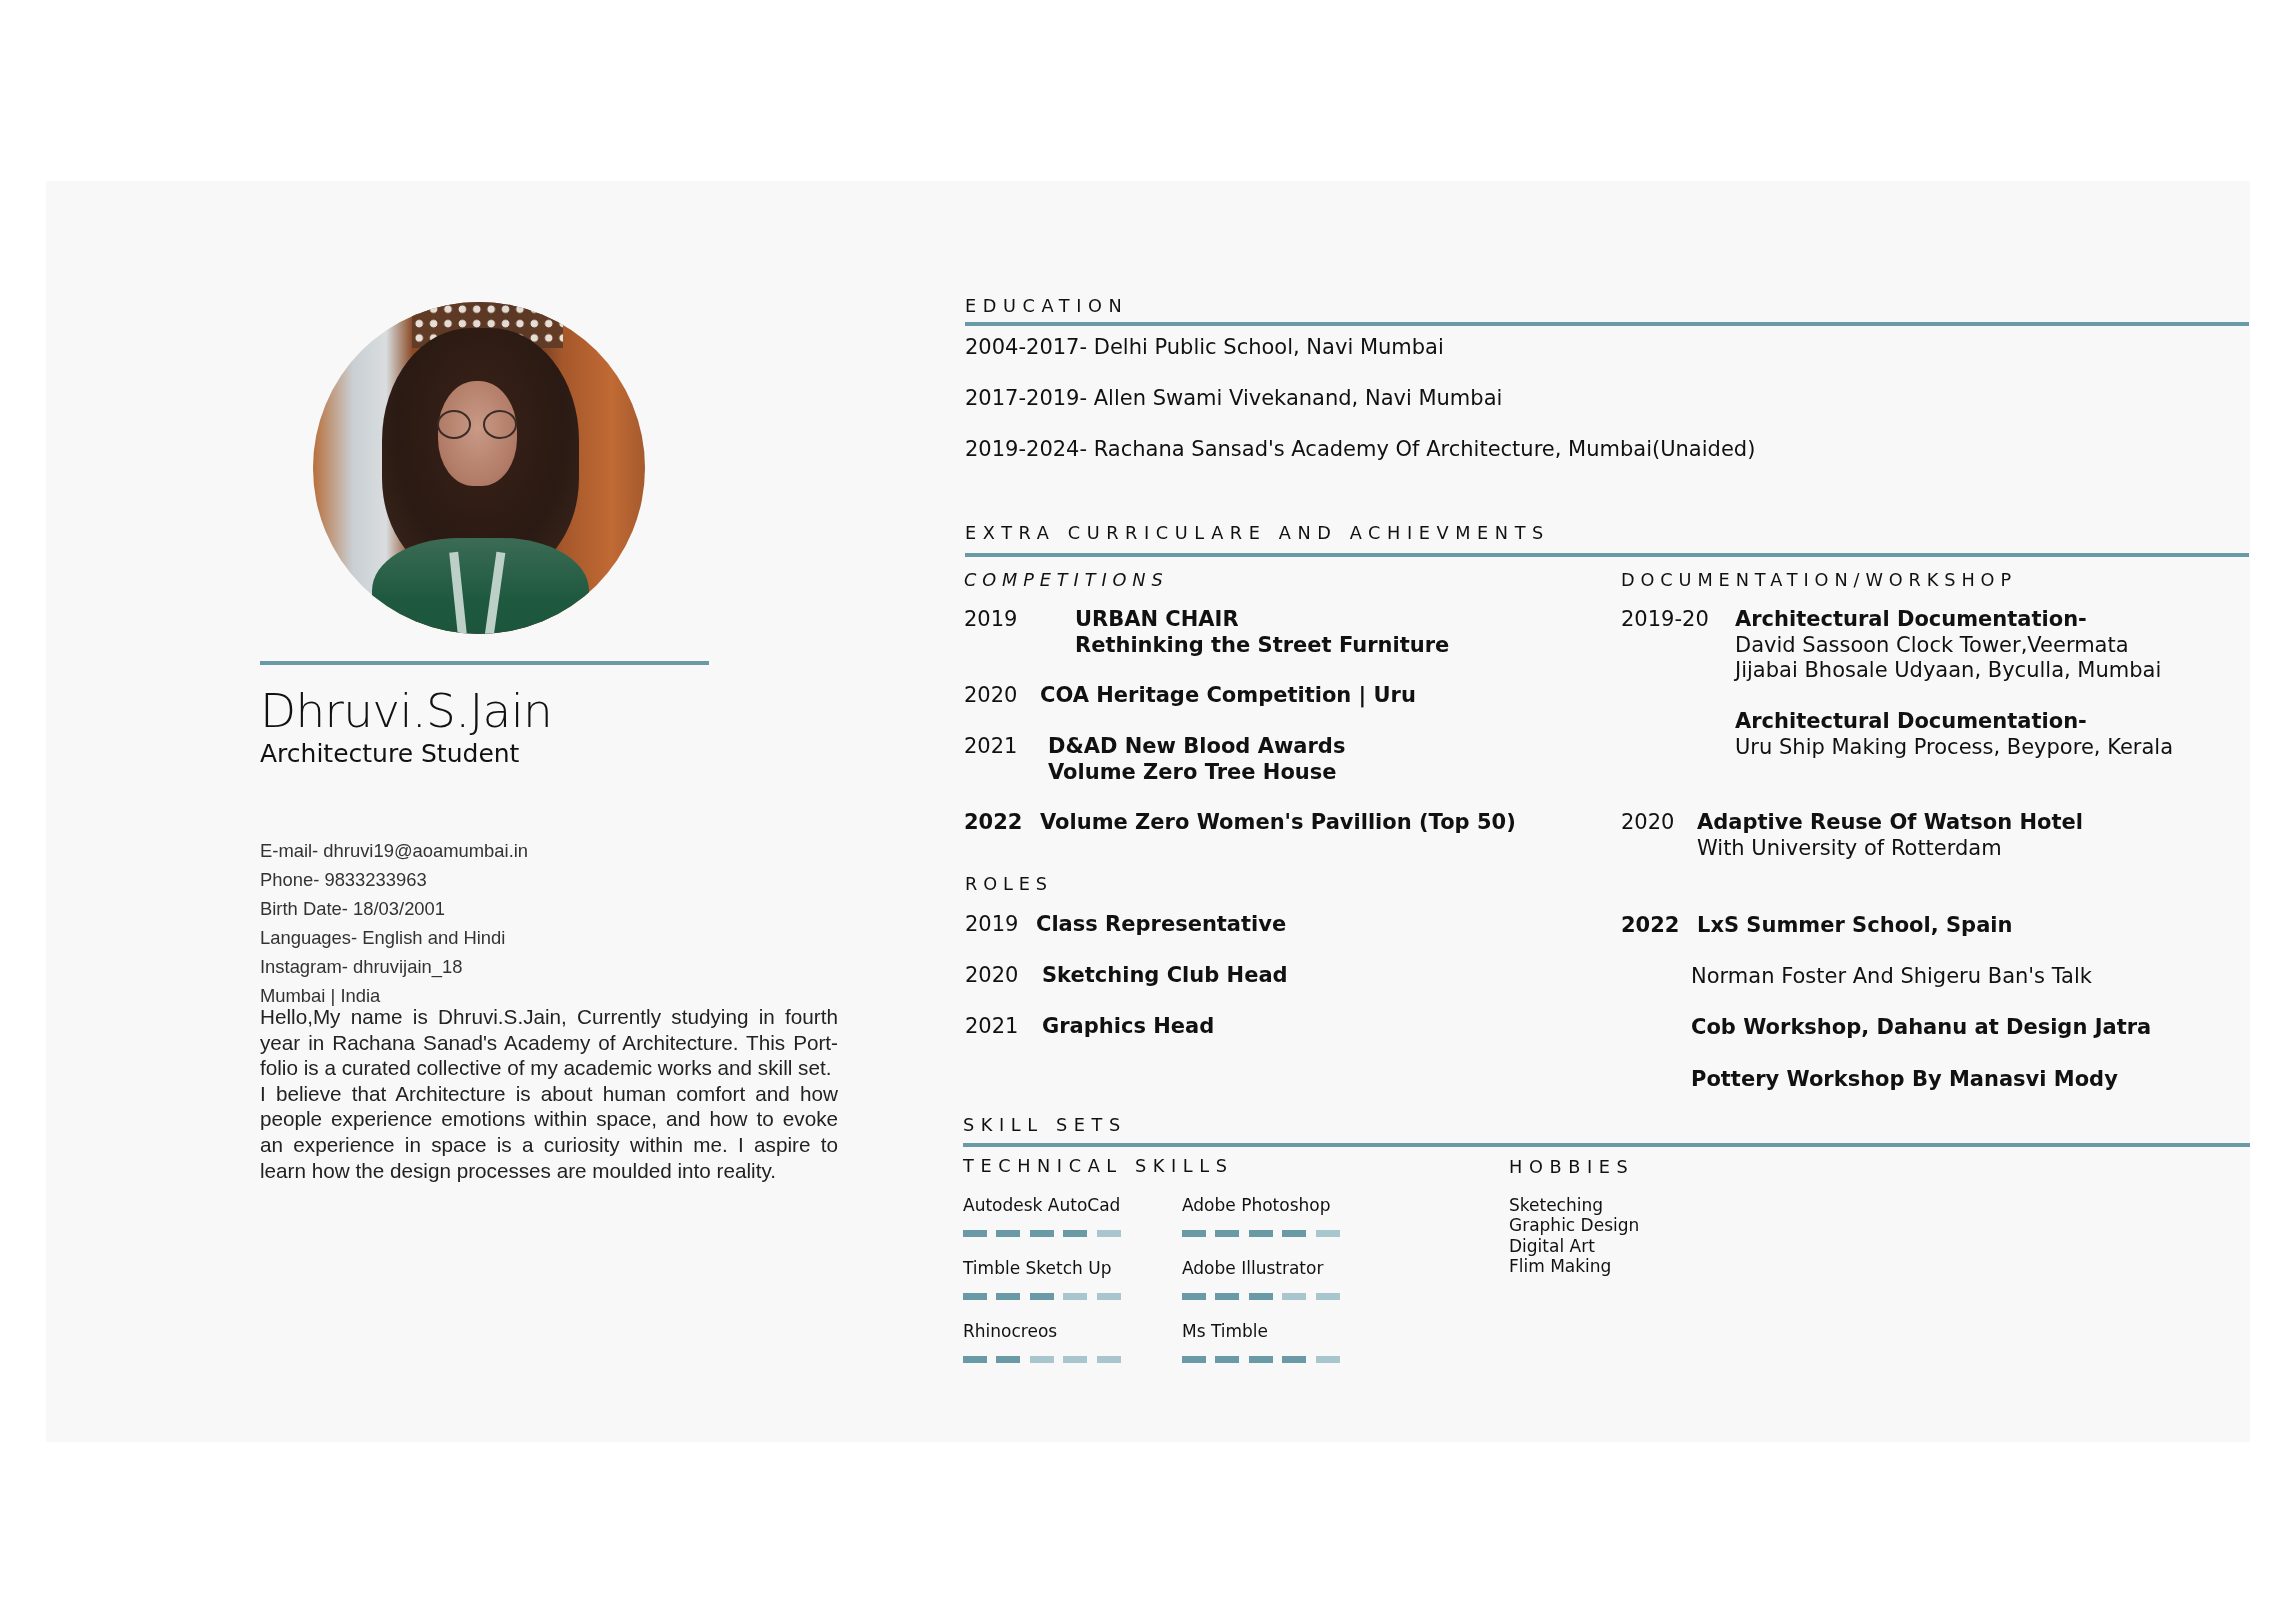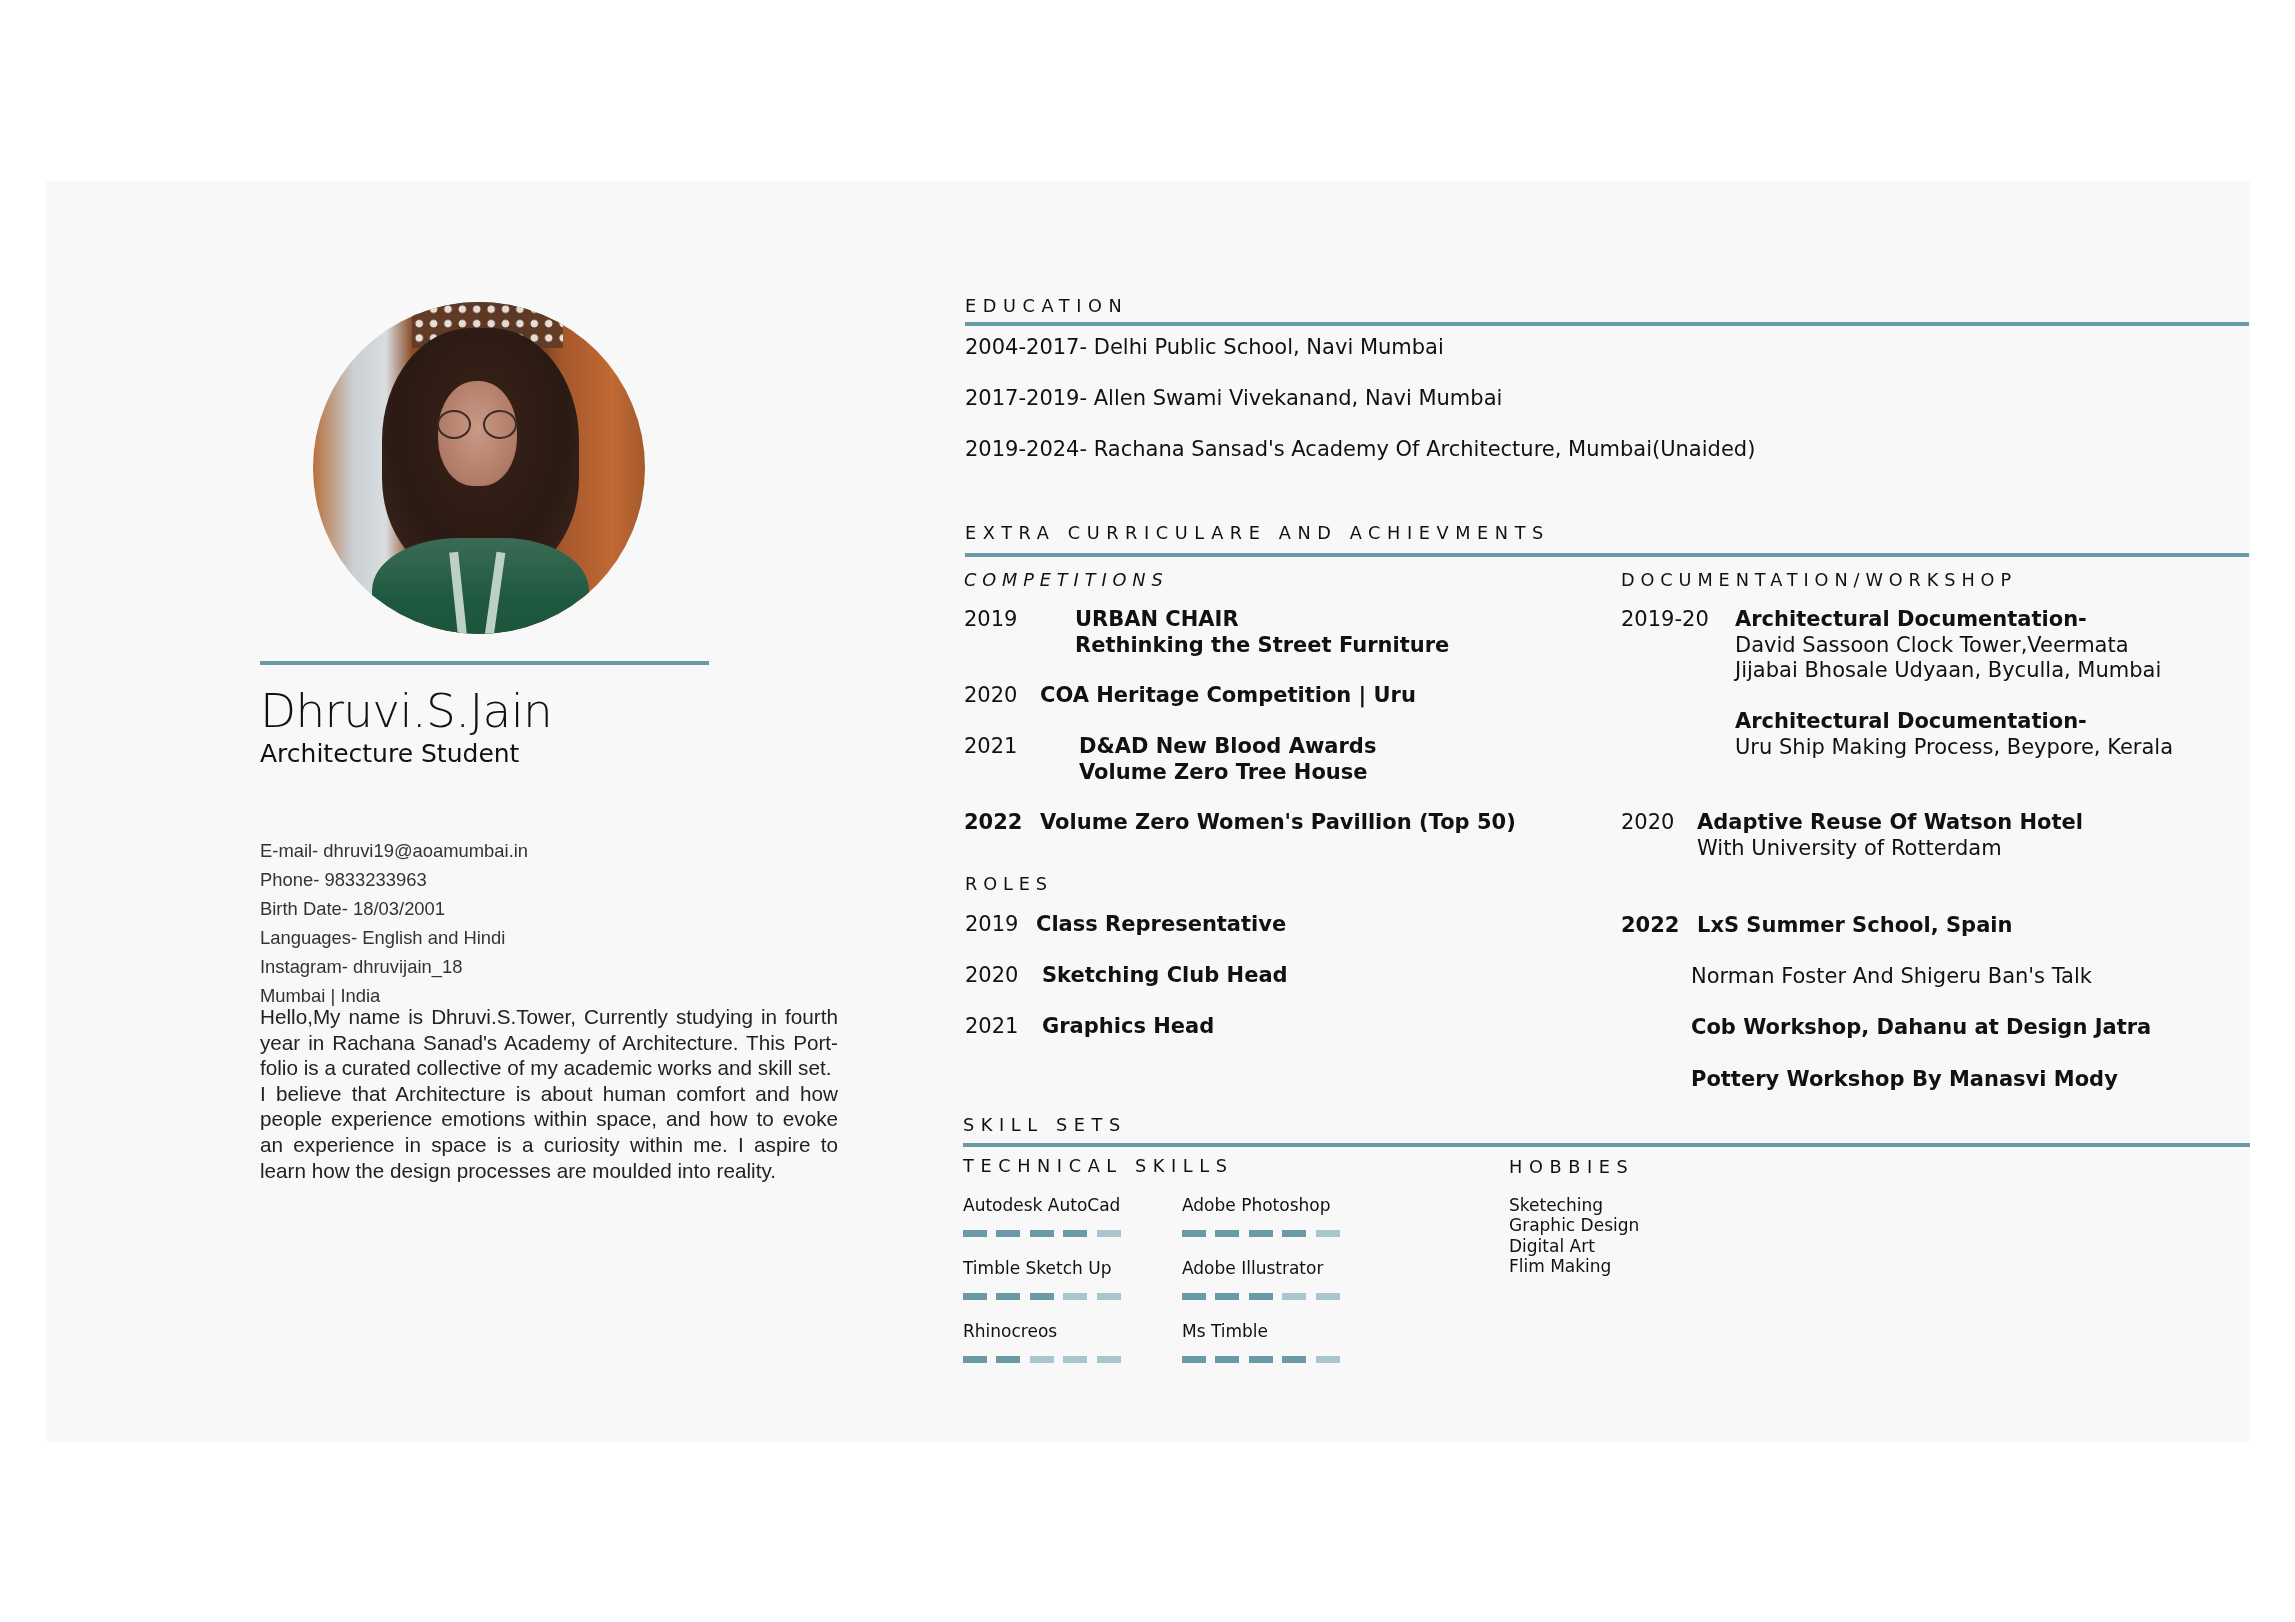--- a/index.html
+++ b/index.html
@@ -71,21 +71,21 @@
 <div class="abs contact" style="left:260px; top:792px;">
   <div>E-mail- dhruvi19@aoamumbai.in</div>
   <div>Phone- 9833233963</div>
   <div>Birth Date- 18/03/2001</div>
   <div>Languages- English and Hindi</div>
   <div>Instagram- dhruvijain_18</div>
   <div>Mumbai | India</div>
 </div>
 
 <div class="abs bio" style="left:260px; top:1004px;">
-  <p>Hello,My name is Dhruvi.S.Tower, Currently studying in fourth year in Rachana Sanad's Academy of Architecture. This Port-folio is a curated collective of my academic works and skill set.</p>
+  <p>Hello,My name is Dhruvi.S.Jain, Currently studying in fourth year in Rachana Sanad's Academy of Architecture. This Port-folio is a curated collective of my academic works and skill set.</p>
   <p>I believe that Architecture is about human comfort and how people experience emotions within space, and how to evoke an experience in space is a curiosity within me. I aspire to learn how the design processes are moulded into reality.</p>
 </div>
 
 <div class="abs heading" style="left:965px; top:296px;">EDUCATION</div>
 <div class="abs rule" style="left:965px; top:322px; width:1284px; height:3.9px;"></div>
 
 <div class="abs edu-row" style="left:965px; top:335px;">
   <span class="yr">2004-2017-</span>
   <span>Delhi Public School, Navi Mumbai</span>
 </div>
@@ -108,21 +108,21 @@
   <div class="t">URBAN CHAIR</div>
   <div class="t">Rethinking the Street Furniture</div>
 </div>
 
 <div class="abs item" style="left:964px; top:683px;">2020</div>
 <div class="abs item" style="left:1040px; top:683px;">
   <div class="t">COA Heritage Competition | Uru</div>
 </div>
 
 <div class="abs item" style="left:964px; top:734px;">2021</div>
-<div class="abs item" style="left:1079px; top:734px;">
+<div class="abs item" style="left:1048px; top:734px;">
   <div class="t">D&amp;AD New Blood Awards</div>
   <div class="t">Volume Zero Tree House</div>
 </div>
 
 <div class="abs item" style="left:964px; top:810px; font-weight:bold;">2022</div>
 <div class="abs item" style="left:1040px; top:810px;">
   <div class="t">Volume Zero Women's Pavillion (Top 50)</div>
 </div>
 
 <div class="abs subheading" style="left:965px; top:874px;">ROLES</div>

